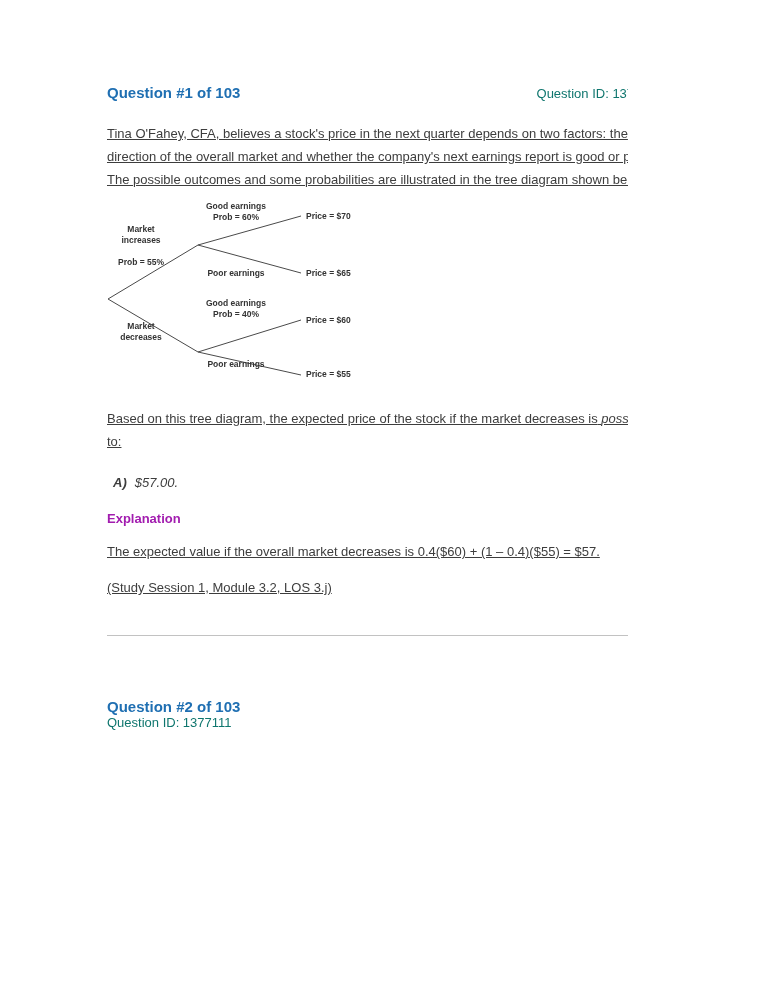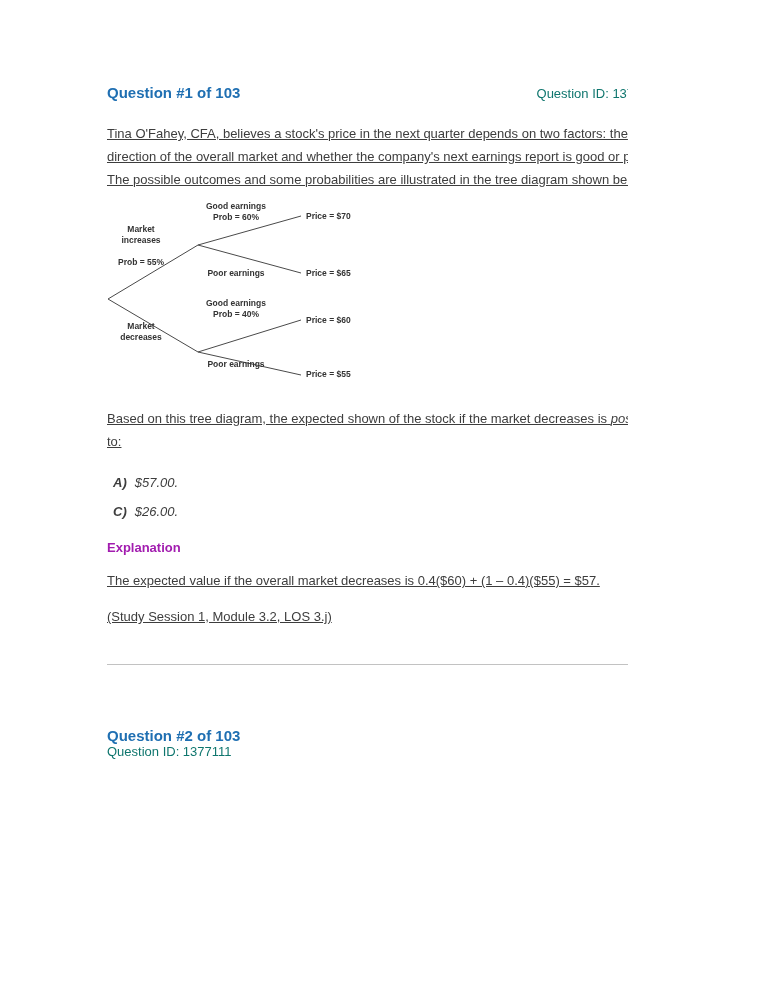--- a/index.html
+++ b/index.html
@@ -142,49 +142,38 @@
 
           <text x="36" y="130" text-anchor="middle">Market</text>
           <text x="36" y="141" text-anchor="middle">decreases</text>
 
           <text x="131" y="168" text-anchor="middle">Poor earnings</text>
           <text x="201" y="178" text-anchor="start">Price = $55</text>
         </svg>
       </div>
 
       <p class="q-text q-prompt">
-        <span>Based on this tree diagram, the expected shown of the stock if the market decreases is</span>
+        <span>Based on this tree diagram, the expected price of the stock if the market decreases is</span>
         <em>possible</em><span> to:</span>
       </p>
 
       <div class="answers">
         <div class="answer-row">
           <div>
             <span class="answer-letter">A)</span><span>$57.00.</span>
           </div>
           <span class="status-icon">
             <svg viewBox="0 0 16 16">
                 <circle cx="8" cy="8" r="8" fill="#76b82b"></circle>
                 <path d="M4.4 8.3 L6.9 10.7 L11.6 5.5" stroke="#ffffff" stroke-width="1.7" fill="none" stroke-linecap="round" stroke-linejoin="round"></path>
               </svg>
           </span>
         </div>
 
 
-        <div class="answer-row">
-          <div>
-            <span class="answer-letter">C)</span><span>$26.00.</span>
-          </div>
-          <span class="status-icon">
-            <svg viewBox="0 0 16 16">
-                <circle cx="8" cy="8" r="8" fill="#cf1446"></circle>
-                <path d="M5.3 5.3 L10.7 10.7 M10.7 5.3 L5.3 10.7" stroke="#ffffff" stroke-width="1.7" stroke-linecap="round"></path>
-              </svg>
-          </span>
-        </div>
       </div>
 
       <h2 class="exp-heading">Explanation</h2>
       <p class="q-text exp-text">The expected value if the overall market decreases is 0.4($60) + (1 – 0.4)($55) = $57.</p>
       <p class="q-text ref-text">(Study Session 1, Module 3.2, LOS 3.j)</p>
     </section>
 
     <hr class="divider">
 
     <section>

